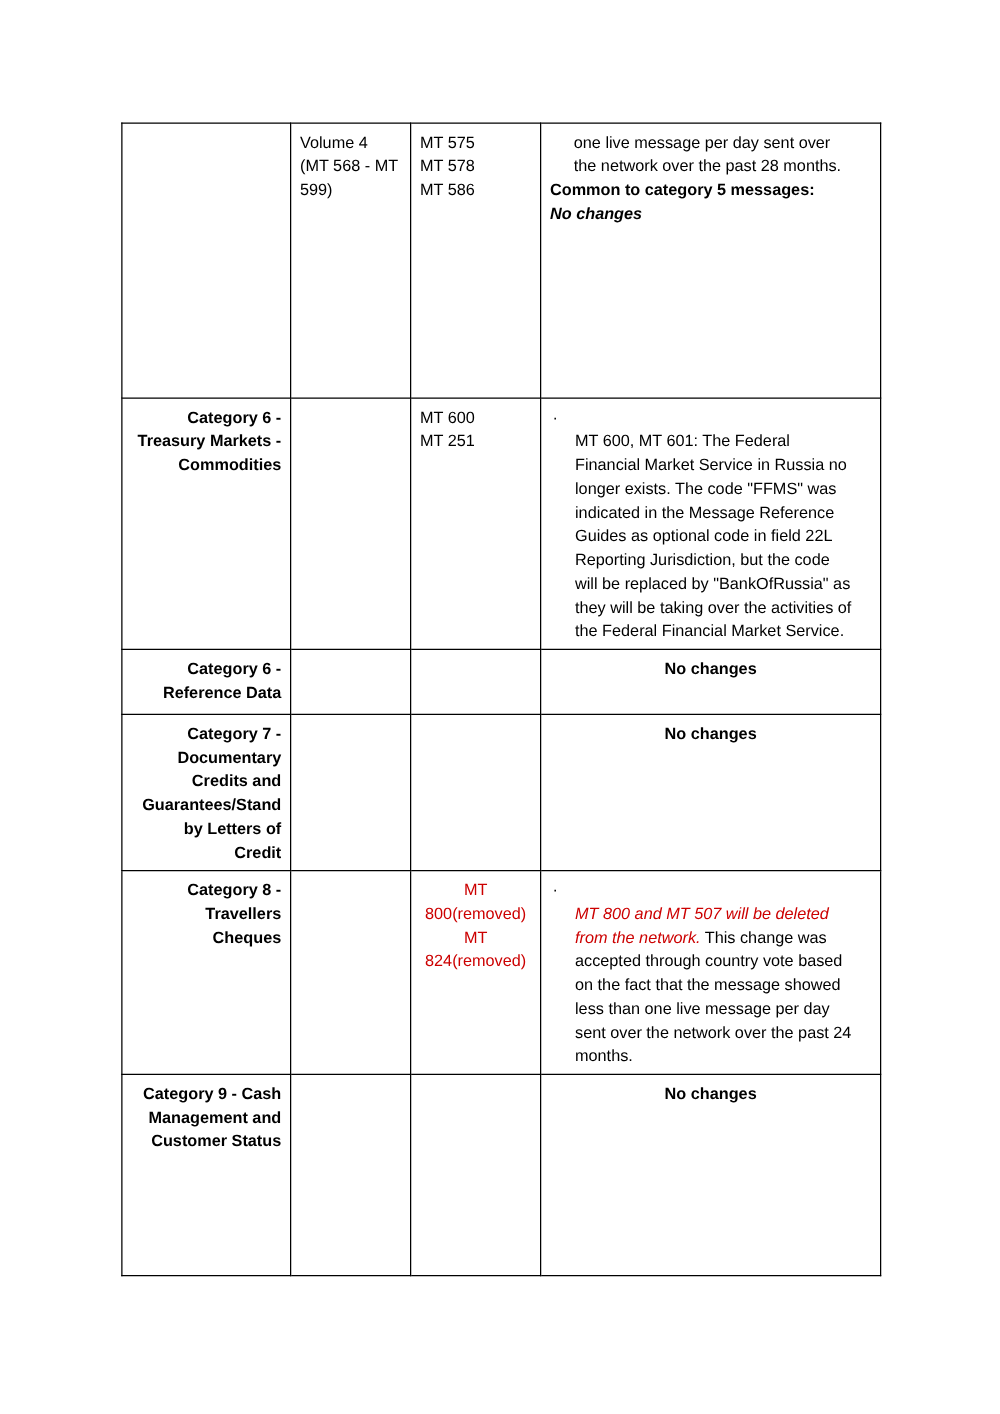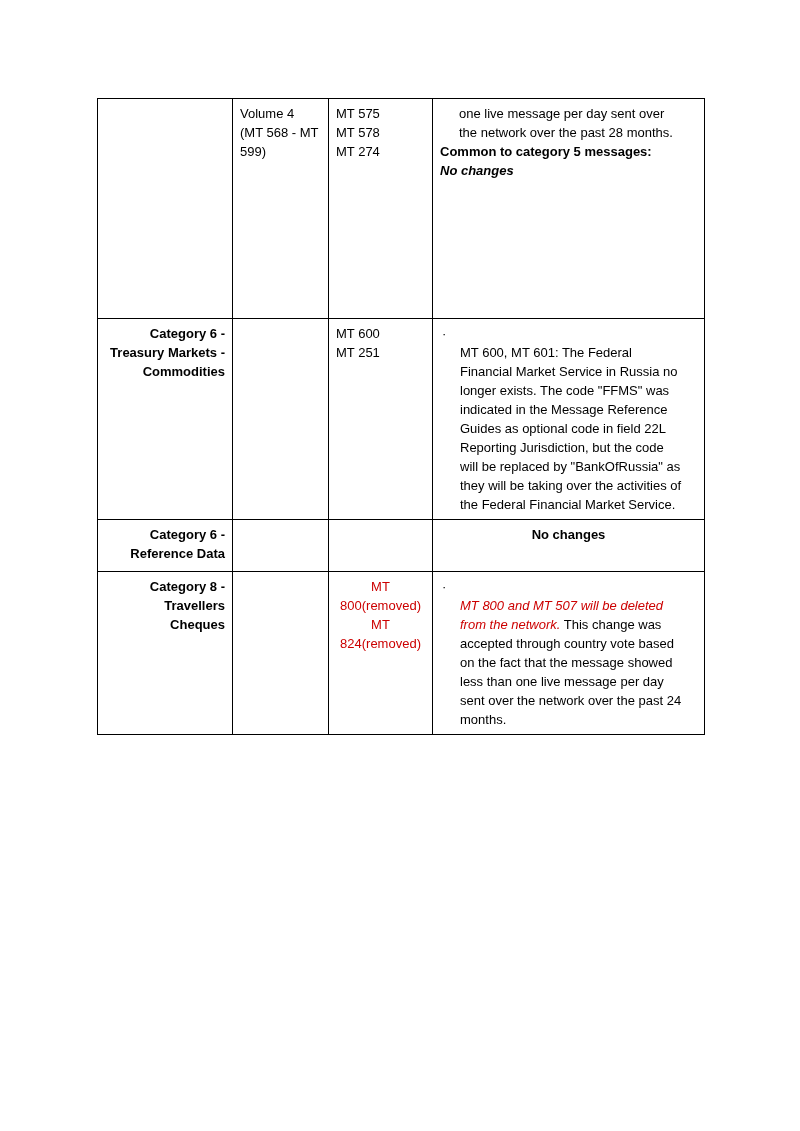--- a/index.html
+++ b/index.html
@@ -61,21 +61,21 @@
     </colgroup>
 
     <tbody>
         <tr style="height:220px;">
       <td class="cat-cell"></td>
       <td class="plain-lines">Volume 4
 (MT 568 - MT
 599)</td>
       <td class="plain-lines">MT 575
 MT 578
-MT 274</td>
+MT 586</td>
       <td>
         <div class="hang-cont">one live message per day sent over
 the network over the past 28 months.</div>
         <div class="bold-head">Common to category 5 messages:</div>
         <div class="bold-ital">No changes</div>
       </td>
     </tr>
 
     <tr style="height:179px;">
       <td class="cat-cell">Category 6 -
@@ -102,20 +102,33 @@
     <tr style="height:52px;">
       <td class="cat-cell">Category 6 -
 Reference Data</td>
       <td class="plain-lines"></td>
       <td class="plain-lines"></td>
       <td>
         <div class="nochanges">No changes</div>
       </td>
     </tr>
 
+    <tr style="height:123px;">
+      <td class="cat-cell">Category 7 -
+Documentary
+Credits and
+Guarantees/Stand
+by Letters of
+Credit</td>
+      <td class="plain-lines"></td>
+      <td class="plain-lines"></td>
+      <td>
+        <div class="nochanges">No changes</div>
+      </td>
+    </tr>
 
     <tr style="height:142px;">
       <td class="cat-cell">Category 8 -
 Travellers
 Cheques</td>
       <td class="plain-lines"></td>
       <td class="plain-lines red">MT
 800(removed)
 MT
 824(removed)</td>
@@ -125,15 +138,25 @@
 from the network.</span><span> This change was
 accepted through country vote based
 on the fact that the message showed
 less than one live message per day
 sent over the network over the past 24
 months.</span>
         </div>
       </td>
     </tr>
 
+    <tr style="height:161px;">
+      <td class="cat-cell">Category 9 - Cash
+Management and
+Customer Status</td>
+      <td class="plain-lines"></td>
+      <td class="plain-lines"></td>
+      <td>
+        <div class="nochanges">No changes</div>
+      </td>
+    </tr>
   </tbody>
     </table>
 </div>
 
 </body></html>

